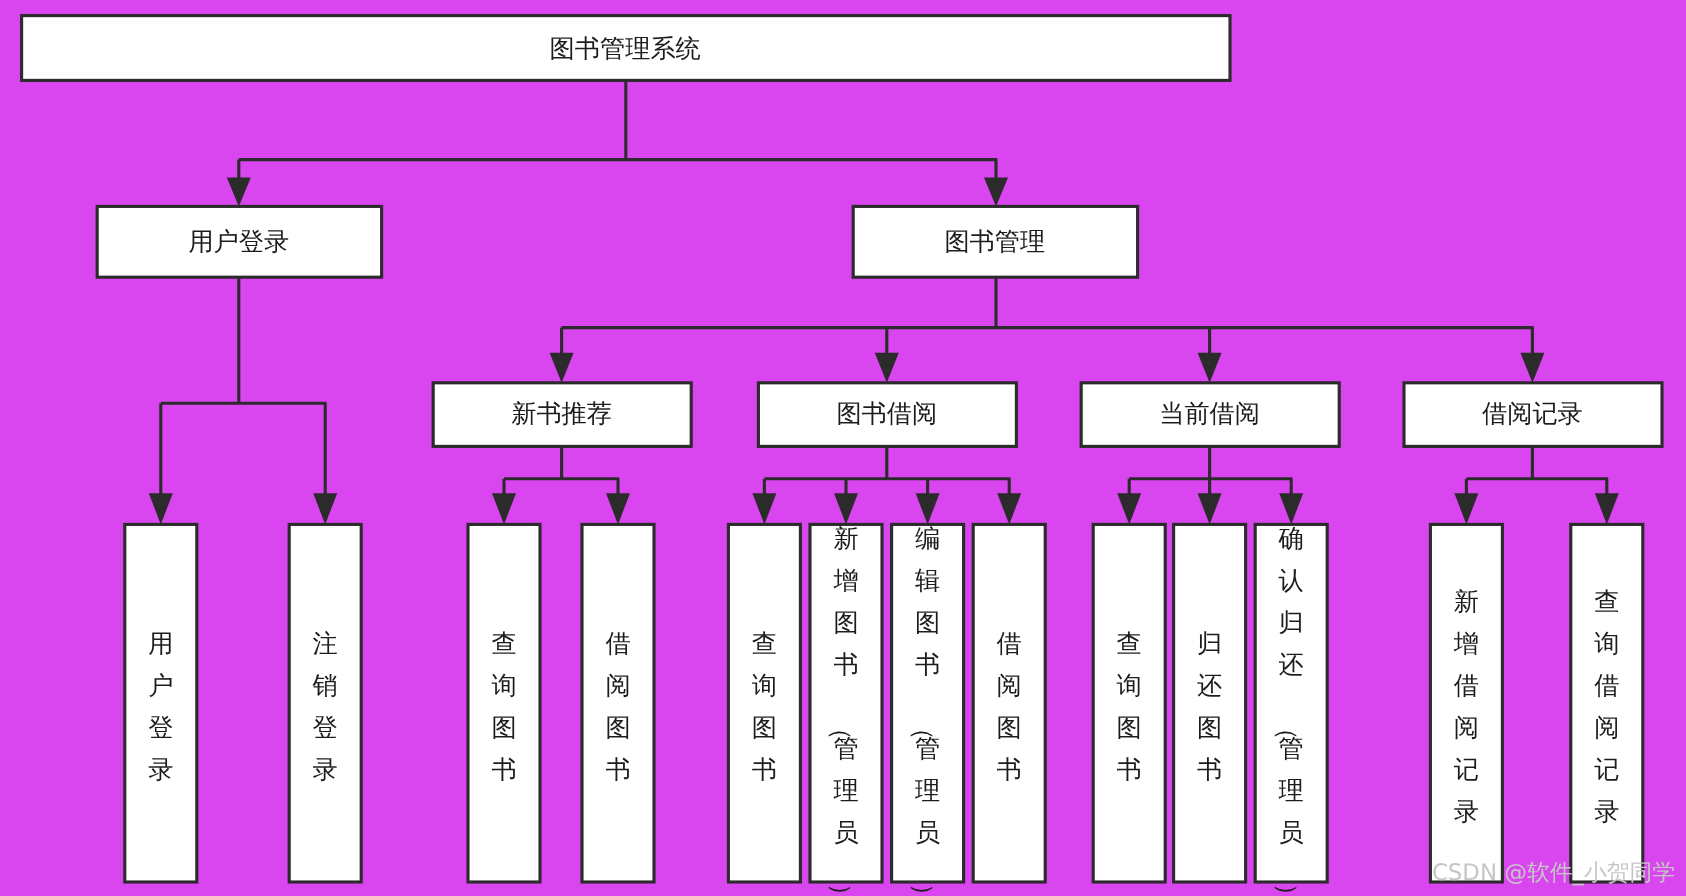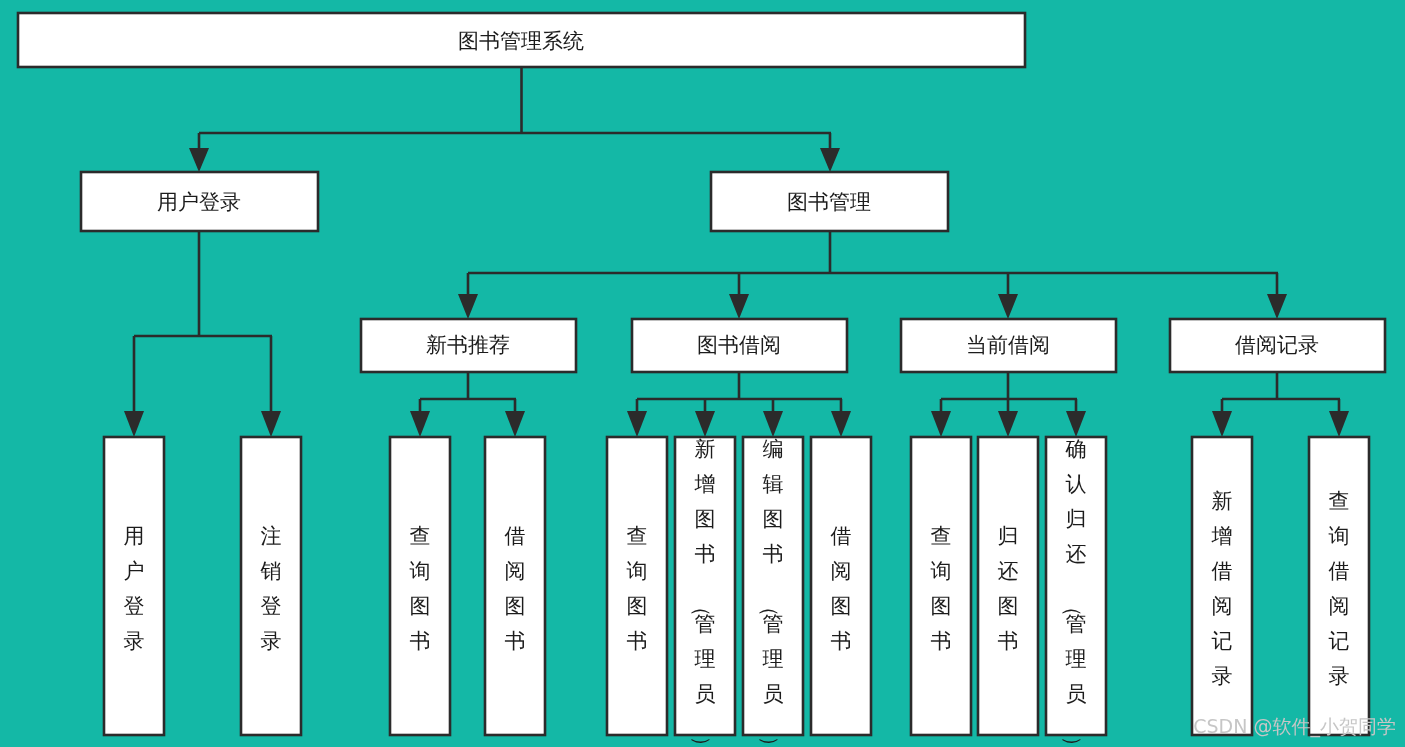--- a/index.html
+++ b/index.html
@@ -8,21 +8,21 @@
     padding: 0;
     background: #ffffff;
   }
   body {
     font-family: "DejaVu Sans", "Liberation Sans", sans-serif;
   }
   #diagram-root {
     position: relative;
     width: 1405px;
     height: 747px;
-    background: #14b8a6;
+    background: #d946ef;
     overflow: hidden;
   }
   svg.diagram-canvas {
     position: absolute;
     top: 0;
     left: 0;
     width: 1405px;
     height: 747px;
     display: block;
   }

